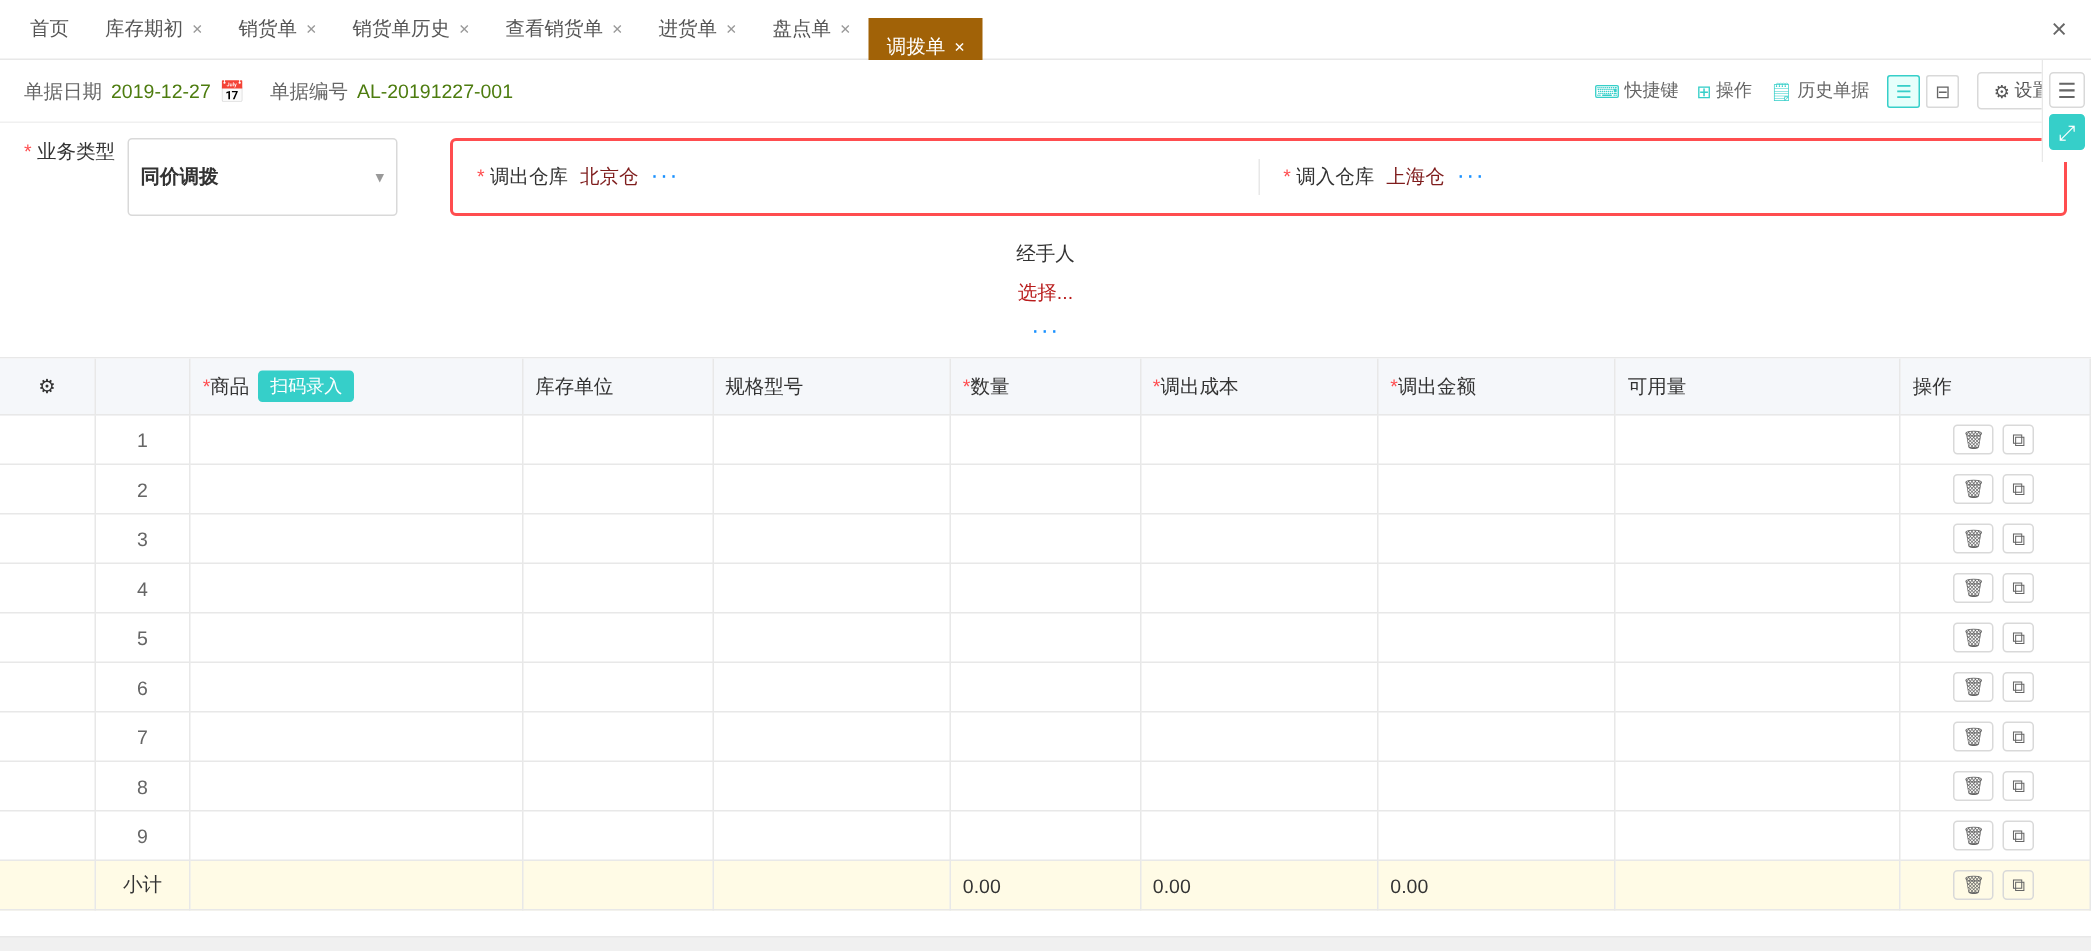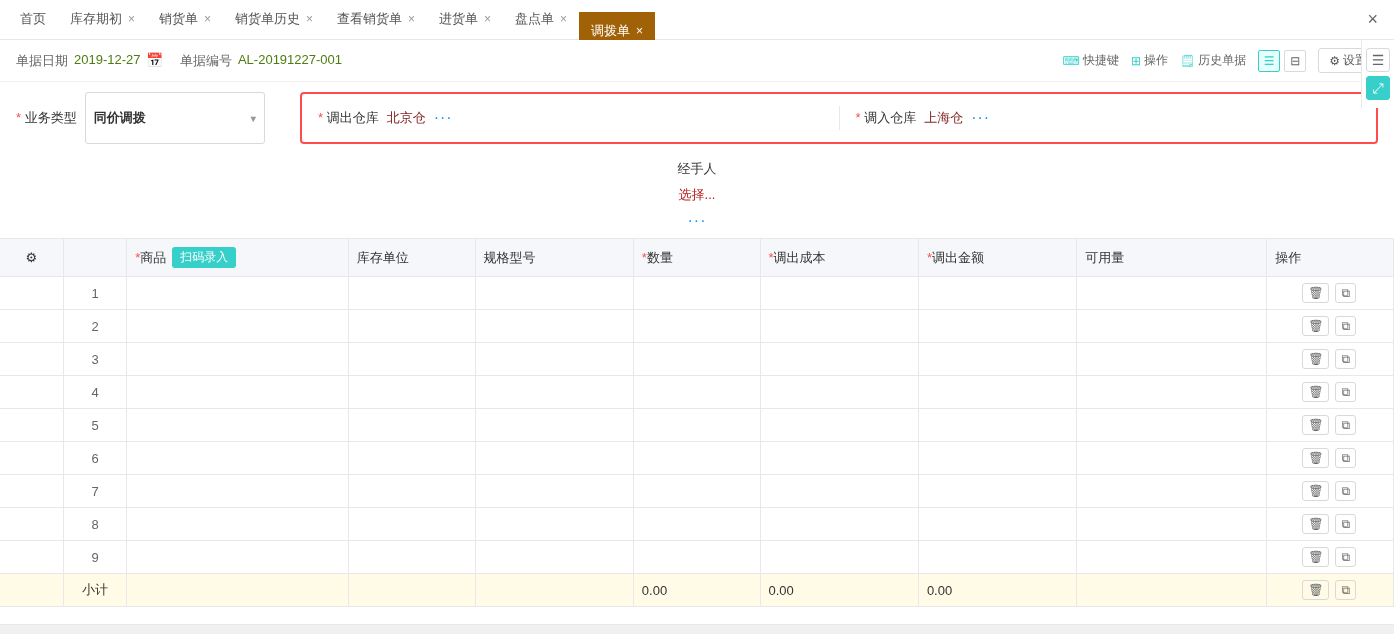--- a/index.html
+++ b/index.html
@@ -43,21 +43,21 @@
     }
 
     
     .toolbar {
       display: flex; align-items: center;
       padding: 8px 16px;
       background: #fff;
       border-bottom: 1px solid #f0f0f0;
       gap: 16px;
     }
-    .toolbar-group { display: flex; gap: 6px; }
+    .toolbar-group { display: flex; align-items: center; gap: 6px; }
     .toolbar-label { color: #666; font-size: 13px; }
     .toolbar-value { color: #4d7c0f; font-size: 13px; }
     .toolbar-icon { color: #36cfc9; cursor: pointer; font-size: 14px; }
     .toolbar-spacer { flex: 1; }
     .toolbar-actions { display: flex; align-items: center; gap: 12px; }
     .toolbar-action-btn {
       display: flex; align-items: center; gap: 3px;
       color: #666; font-size: 12px; cursor: pointer;
     }
     .btn-setting {
@@ -73,21 +73,21 @@
       cursor: pointer; border-radius: 2px; color: #666; font-size: 12px;
     }
     .layout-icon.active { border-color: #36cfc9; color: #36cfc9; background: #e6fffb; }
 
     
     .form-area {
       padding: 10px 16px;
       background: #fff;
       display: flex; align-items: flex-start; gap: 16px;
     }
-    .form-section { display: flex; align-items: center; gap: 8px; flex-wrap: wrap; }
+    .form-section { display: flex; gap: 8px; flex-wrap: wrap; }
     .form-label { color: #333; font-size: 13px; white-space: nowrap; }
     .form-select {
       display: flex; align-items: center; gap: 4px;
       border: 1px solid #d9d9d9; padding: 16px 8px;
       border-radius: 3px; cursor: pointer; min-width: 180px;
       background: #fff;
       font-weight: bold;
     }
     .form-select-text { flex: 1; font-size: 13px; }
     .form-select-arrow { color: #999; font-size: 10px; }

